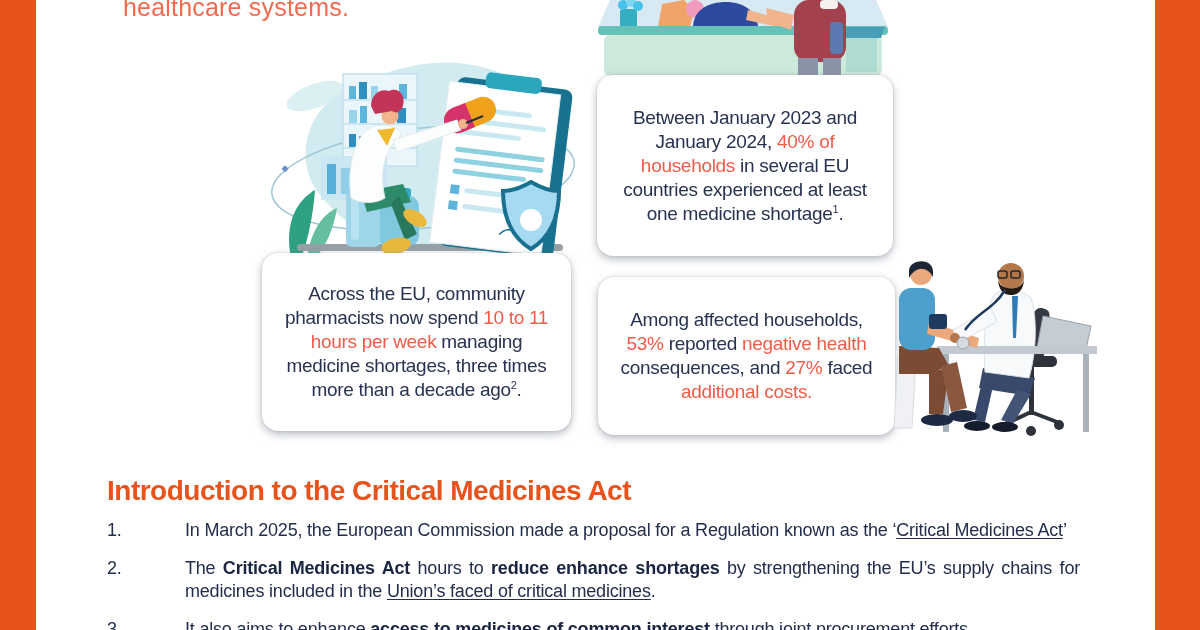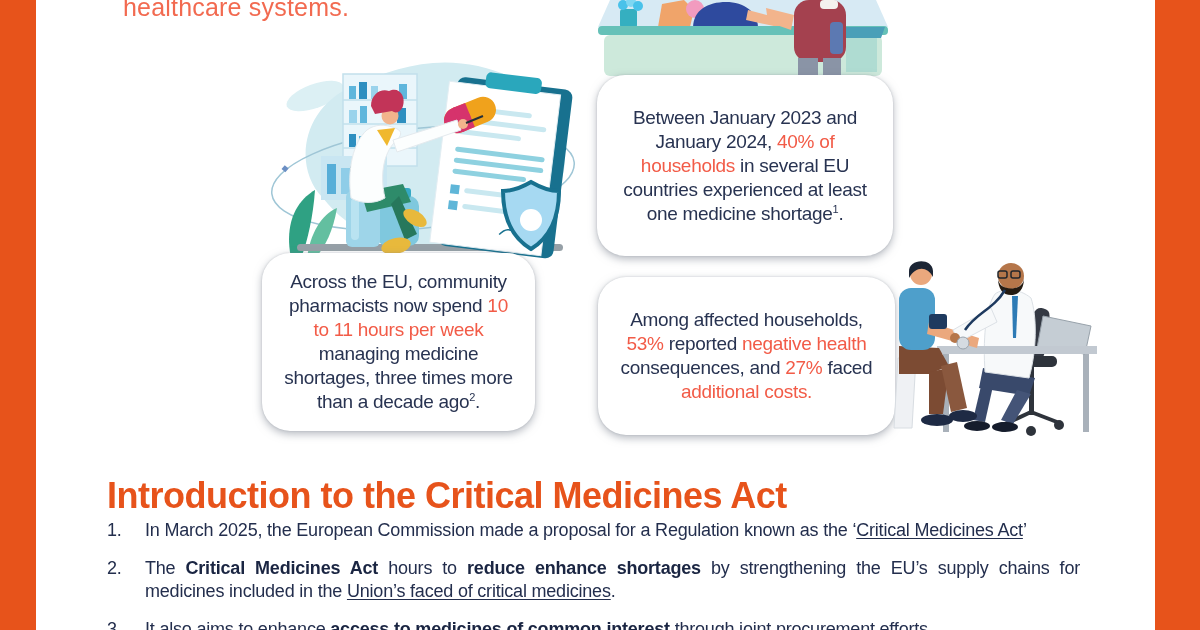--- a/index.html
+++ b/index.html
@@ -15,45 +15,45 @@
     position:absolute;left:36px;top:-10px;width:400px;text-align:center;
     font-size:25px;line-height:34px;color:#F26A50;letter-spacing:.2px;z-index:1;
   }
 
   .illus{position:absolute;z-index:1;}
   #illus-counter{left:598px;top:0;width:290px;height:76px;}
   #illus-pharmacist{left:263px;top:48px;width:318px;height:212px;}
   #illus-doctor{left:885px;top:250px;width:250px;height:190px;z-index:3;}
 
   .bubble{
-    position:absolute;background:#ffffff;border-radius:28px;
+    position:absolute;background:#ffffff;border-radius:16px;
     box-shadow:0 3px 9px rgba(120,128,140,.55),0 0 2px rgba(120,128,140,.35);
     display:flex;align-items:center;justify-content:center;text-align:center;
     color:#283351;font-size:19px;line-height:24px;letter-spacing:-.3px;
     padding:0 20px;box-sizing:border-box;z-index:2;
   }
   .bubble p{margin:0;}
   .hl{color:#F25B47;}
   .bubble sup,.list sup{font-size:11px;line-height:0;}
 
   #bubble-shortage{left:597px;top:75px;width:296px;height:181px;}
-  #bubble-pharmacists{left:262px;top:253px;width:273px;height:178px;}
+  #bubble-pharmacists{left:262px;top:253px;width:309px;height:178px;}
   #bubble-households{left:598px;top:277px;width:297px;height:158px;}
 
   .section-title{
     position:absolute;left:107px;top:475px;margin:0;
-    font-size:36px;font-weight:bold;color:#E7531B;letter-spacing:-.5px;z-index:1;
+    font-size:28px;font-weight:bold;color:#E7531B;letter-spacing:-.5px;z-index:1;
   }
   .list{
     position:absolute;left:107px;top:519px;width:973px;z-index:1;
     color:#232E4D;font-size:18px;line-height:23.5px;letter-spacing:-.2px;
   }
   .list-item{display:flex;margin-bottom:14px;}
   .list-item .num{width:38px;flex:none;}
-  .list-item .txt{flex:1;text-align:justify;}
+  .list-item .txt{flex:1;text-align:justify;margin-left:40px;}
   .list b{font-weight:bold;color:#1A2542;}
   .doc-link{color:inherit;text-decoration:underline;text-underline-offset:2px;cursor:pointer;}
 </style>
 </head>
 <body>
 
 <div class="side-bar left-bar"></div>
 <div class="side-bar right-bar"></div>
 
 <div class="intro-line">healthcare systems.</div>

